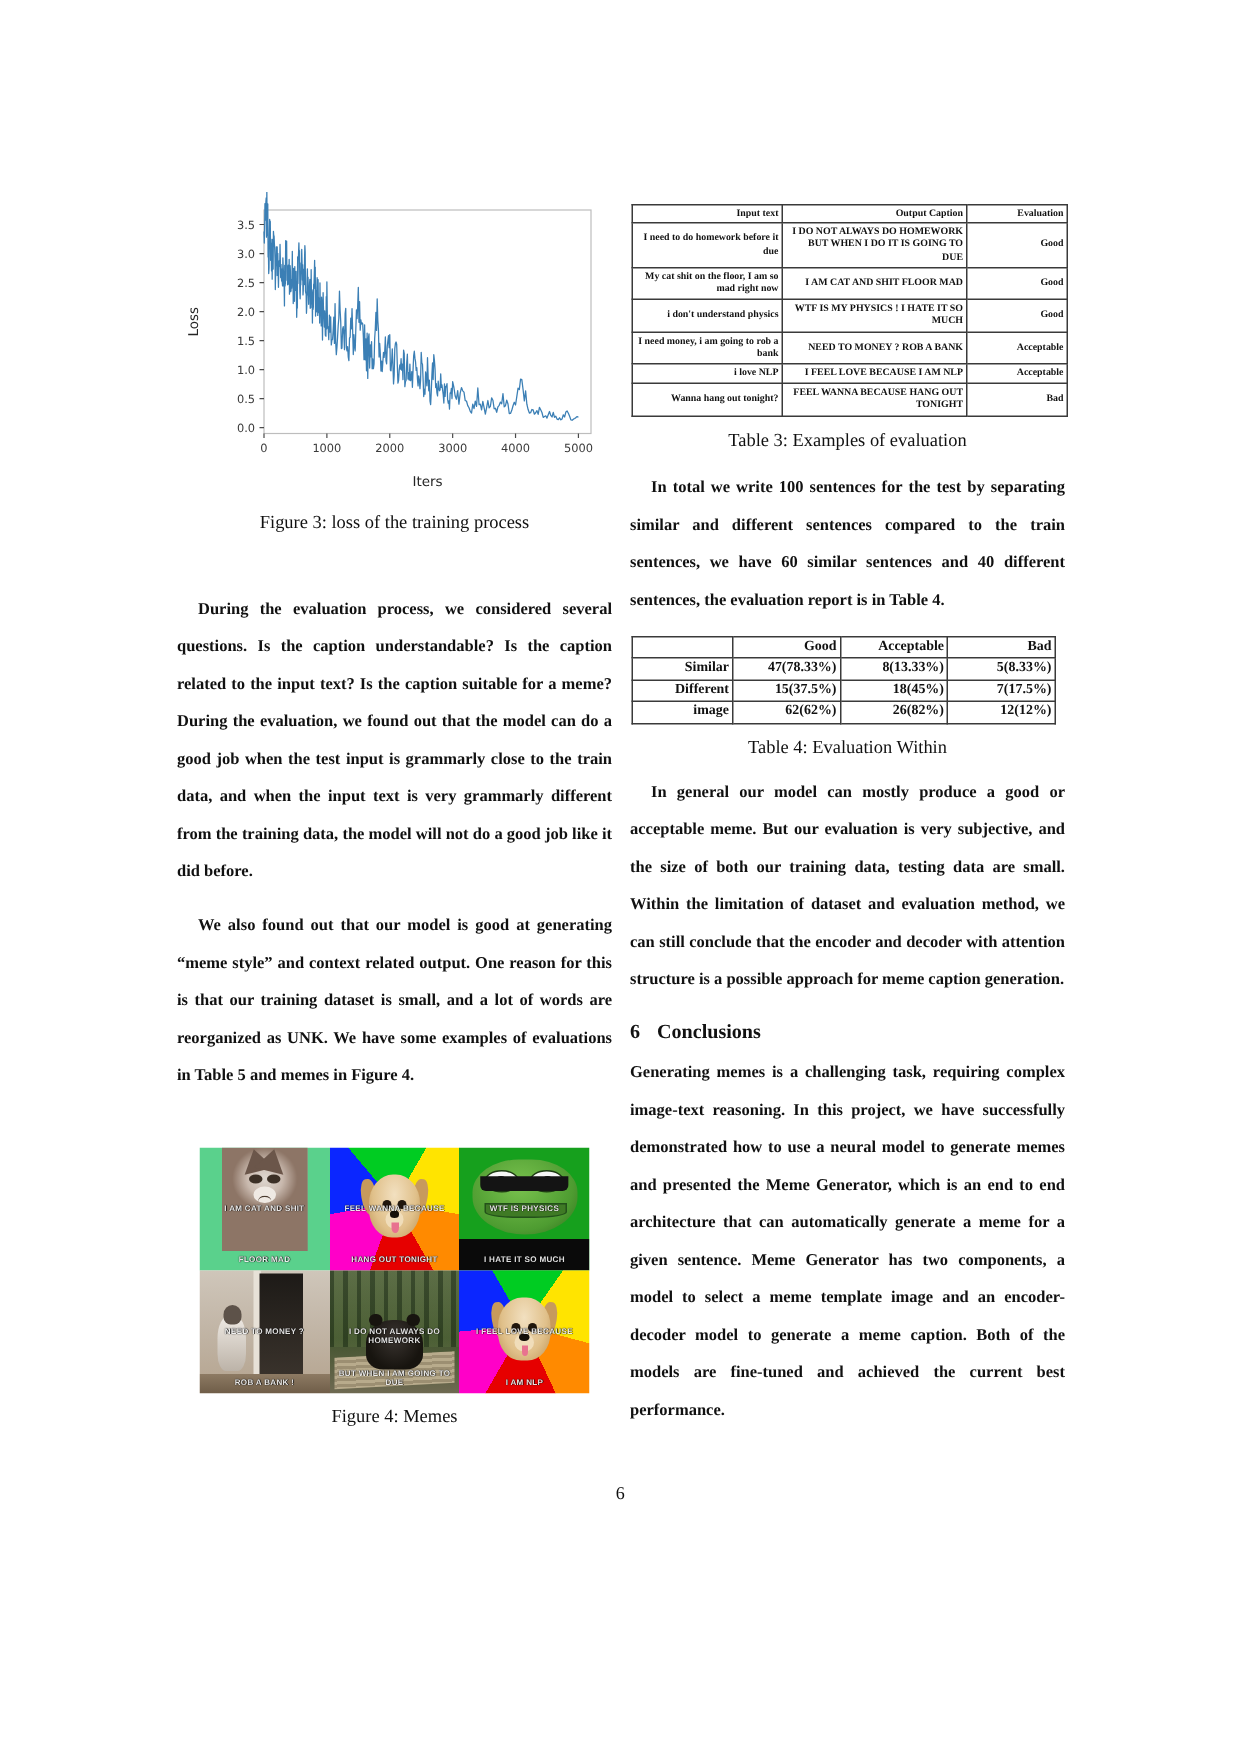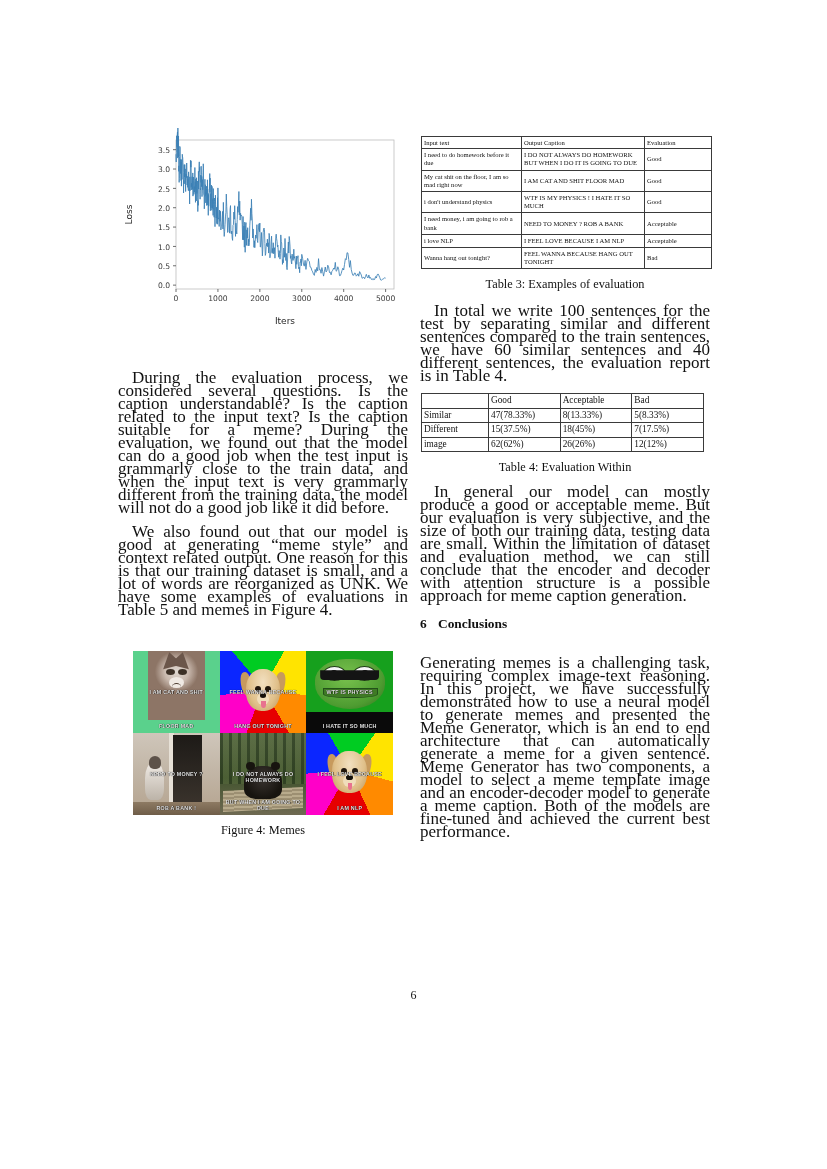--- a/index.html
+++ b/index.html
@@ -23,39 +23,40 @@
   }
   .col {
     position: absolute;
     width: 290px;
   }
   .col-left  { left: 118px; top: 128px; }
   .col-right { left: 420px; top: 128px; }
 
   p.body {
     margin: 0 0 11px 0;
-    font-size: 17px;
-    line-height: 13px;
+    font-size: 11px;
+    line-height: 25px;
     text-align: justify;
     text-indent: 14px;
     hyphens: auto;
+    font-weight: bold;
   }
   p.body.noindent { text-indent: 0; }
 
   .caption {
     margin: 7px 0 0 0;
     font-size: 12.3px;
     line-height: 16px;
     text-align: center;
   }
 
   h2.section {
     font-size: 13.4px;
     font-weight: bold;
-    margin: 13px 0 24px 0;
+    margin: 13px 0 7px 0;
     line-height: 17px;
   }
   h2.section .num { display: inline-block; width: 18px; }
 
   
   .figure-loss {
     position: relative;
     width: 290px;
     height: 205px;
   }
@@ -65,24 +66,24 @@
   table.paper-table {
     border-collapse: collapse;
     width: 285px;
     font-size: 6.6px;
     line-height: 8.2px;
     table-layout: fixed;
     margin: 8px 0 0 1px;
   }
   table.paper-table td, table.paper-table th {
     border: 0.7px solid #3a3a3a;
-    text-align: left;
+    text-align: right;
     vertical-align: middle;
     padding: 2px 2px;
-    font-weight: normal;
+    font-weight: bold;
     margin-top: 12px;
   }
   table.t3 td.c1 { width: 95px; }
   table.t3 td.c2 { width: 118px; }
   table.t3 td.c3 { width: 62px; }
   table.t3 tr.hdr td { padding: 1.5px 2px; }
 
   table.t4 { font-size: 9.3px; line-height: 11.5px; width: 283px; margin-top: 4px;}
   table.t4 td { padding: 1px 2px; }
   table.t4 td.rowhdr { width: 62px; }
@@ -334,20 +335,21 @@
             <text x="183.76923076923077" y="173" text-anchor="middle" font-size="7.6" fill="#3a3a3a" font-family="&quot;DejaVu Sans&quot;, sans-serif">3000</text>
             <line x1="225.6923076923077" y1="161" x2="225.6923076923077" y2="164" stroke="#4a4a4a" stroke-width="0.8"></line>
             <text x="225.6923076923077" y="173" text-anchor="middle" font-size="7.6" fill="#3a3a3a" font-family="&quot;DejaVu Sans&quot;, sans-serif">4000</text>
             <line x1="267.61538461538464" y1="161" x2="267.61538461538464" y2="164" stroke="#4a4a4a" stroke-width="0.8"></line>
             <text x="267.61538461538464" y="173" text-anchor="middle" font-size="7.6" fill="#3a3a3a" font-family="&quot;DejaVu Sans&quot;, sans-serif">5000</text>
             <text x="167" y="196" text-anchor="middle" font-size="9" fill="#262626" font-family="&quot;DejaVu Sans&quot;, sans-serif">Iters</text>
             <text x="14" y="86.5" text-anchor="middle" font-size="9" fill="#262626" font-family="&quot;DejaVu Sans&quot;, sans-serif" transform="rotate(-90 14 86.5)">Loss</text>
             <polyline points="58.00,26.26 58.21,34.01 58.42,24.17 58.63,7.78 58.84,16.08 59.05,18.79 59.26,6.55 59.47,3.92 59.68,30.09 59.89,-1.07 60.10,23.37 60.31,28.93 60.52,7.98 60.73,43.36 60.93,37.83 61.14,54.36 61.35,50.68 61.56,28.80 61.77,18.34 61.98,19.74 62.19,19.64 62.40,45.53 62.61,31.38 62.82,39.22 63.03,52.59 63.24,34.08 63.45,58.14 63.66,31.57 63.87,50.20 64.08,51.36 64.29,26.25 64.50,29.39 64.71,29.22 64.92,34.57 65.13,37.85 65.34,44.75 65.55,65.01 65.76,52.45 65.97,55.88 66.17,36.64 66.38,42.89 66.59,49.09 66.80,36.62 67.01,55.62 67.22,40.85 67.43,54.62 67.64,63.53 67.85,52.32 68.06,45.97 68.27,48.43 68.48,49.52 68.69,35.00 68.90,45.88 69.11,57.02 69.32,48.28 69.53,55.62 69.74,59.39 69.95,51.40 70.16,60.01 70.37,62.60 70.58,43.86 70.79,49.11 71.00,54.50 71.21,62.78 71.42,60.78 71.63,75.98 71.83,48.85 72.04,62.70 72.25,60.71 72.46,32.35 72.67,35.71 72.88,39.14 73.09,32.78 73.30,58.87 73.51,55.21 73.72,61.90 73.93,52.23 74.14,48.71 74.35,61.36 74.56,60.71 74.77,44.95 74.98,68.11 75.19,62.01 75.40,49.05 75.61,52.49 75.82,66.45 76.03,65.86 76.24,58.53 76.45,64.12 76.66,60.16 76.87,39.53 77.08,60.86 77.28,53.81 77.49,74.33 77.70,50.87 77.91,60.10 78.12,65.92 78.33,72.90 78.54,49.73 78.75,65.33 78.96,65.56 79.17,60.67 79.38,52.99 79.59,69.05 79.80,83.56 80.01,72.62 80.22,77.37 80.43,43.27 80.64,61.02 80.85,45.91 81.06,39.94 81.27,33.87 81.48,43.51 81.69,39.15 81.90,66.35 82.11,71.19 82.32,60.52 82.53,61.88 82.73,47.20 82.94,54.36 83.15,38.20 83.36,46.67 83.57,58.70 83.78,48.43 83.99,68.61 84.20,65.38 84.41,51.61 84.62,61.60 84.83,61.78 85.04,44.70 85.25,35.81 85.46,40.08 85.67,66.12 85.88,67.48 86.09,67.88 86.30,80.83 86.51,76.46 86.72,57.83 86.93,51.28 87.14,68.59 87.35,56.74 87.56,68.51 87.77,74.85 87.97,64.44 88.18,66.18 88.39,60.36 88.60,58.21 88.81,77.56 89.02,61.07 89.23,77.02 89.44,51.80 89.65,70.79 89.86,74.62 90.07,65.31 90.28,87.35 90.49,66.59 90.70,78.24 90.91,76.57 91.12,61.38 91.33,61.64 91.54,54.69 91.75,45.56 91.96,64.34 92.17,50.11 92.38,82.73 92.59,69.24 92.80,65.55 93.01,79.85 93.22,63.84 93.43,57.12 93.63,61.47 93.84,82.31 94.05,58.36 94.26,75.49 94.47,80.34 94.68,71.08 94.89,70.64 95.10,87.38 95.31,60.55 95.52,76.52 95.73,81.21 95.94,80.74 96.15,89.26 96.36,70.03 96.57,73.40 96.78,82.99 96.99,98.66 97.20,83.15 97.41,67.16 97.62,76.52 97.83,82.29 98.04,84.56 98.25,90.00 98.46,79.23 98.67,83.26 98.88,95.53 99.08,81.56 99.29,96.22 99.50,69.76 99.71,91.27 99.92,59.92 100.34,90.66 100.76,89.90 101.18,98.48 101.60,82.05 102.02,93.37 102.44,83.21 102.86,101.92 103.28,98.64 103.70,98.29 104.12,92.07 104.53,83.44 104.95,100.95 105.37,74.36 105.79,99.73 106.21,108.43 106.63,103.39 107.05,96.69 107.47,88.92 107.89,84.33 108.31,66.05 108.73,78.71 109.15,86.25 109.57,104.40 109.98,104.20 110.40,91.48 110.82,89.76 111.24,94.89 111.66,105.15 112.08,81.29 112.50,77.61 112.92,103.73 113.34,105.85 113.76,103.04 114.18,110.10 114.60,112.39 115.02,97.32 115.43,96.84 115.85,84.04 116.27,91.18 116.69,77.69 117.11,92.64 117.53,108.37 117.95,95.16 118.37,102.92 118.79,105.94 119.21,91.68 119.63,78.61 120.05,84.33 120.47,75.91 120.88,63.51 121.30,86.89 121.72,73.13 122.14,92.14 122.56,85.27 122.98,88.04 123.40,87.26 123.82,87.95 124.24,96.74 124.66,111.79 125.08,88.56 125.50,111.86 125.92,98.00 126.33,119.18 126.75,94.07 127.17,124.28 127.59,97.68 128.01,94.62 128.43,117.39 128.85,101.86 129.27,109.98 129.69,99.71 130.11,117.83 130.53,111.24 130.95,117.79 131.37,114.67 131.78,97.83 132.20,91.18 132.62,80.22 133.04,92.32 133.46,71.24 133.88,85.71 134.30,92.11 134.72,110.02 135.14,100.95 135.56,107.98 135.98,119.34 136.40,112.76 136.82,119.70 137.23,113.32 137.65,106.97 138.07,110.31 138.49,106.27 138.91,96.67 139.33,112.59 139.75,114.54 140.17,103.16 140.59,99.14 141.01,95.72 141.43,103.80 141.85,95.07 142.27,118.68 142.68,119.17 143.10,112.97 143.52,104.51 143.94,114.94 144.36,127.92 144.78,121.80 145.20,104.58 145.62,100.94 146.04,100.02 146.46,101.68 146.88,115.43 147.30,127.41 147.72,125.62 148.13,118.74 148.55,115.31 148.97,118.15 149.39,111.15 149.81,118.82 150.23,114.80 150.65,125.07 151.07,105.37 151.49,107.75 151.91,129.81 152.33,126.34 152.75,125.43 153.17,113.51 153.58,108.13 154.00,124.72 154.42,120.43 154.84,125.39 155.26,114.75 155.68,125.78 156.10,124.83 156.52,119.72 156.94,130.20 157.36,118.93 157.78,109.15 158.20,106.15 158.62,110.78 159.03,113.27 159.45,118.96 159.87,117.15 160.29,124.39 160.71,129.27 161.13,122.55 161.55,125.15 161.97,131.11 162.39,125.53 162.81,106.91 163.23,113.79 163.65,114.92 164.07,124.95 164.48,136.37 164.90,131.63 165.32,134.77 165.74,120.00 166.16,123.25 166.58,129.22 167.00,110.44 167.42,123.11 167.84,132.52 168.26,125.47 168.68,139.47 169.10,141.69 169.52,133.03 169.93,122.24 170.35,113.98 170.77,125.01 171.19,108.49 171.61,112.27 172.03,118.10 172.45,130.38 172.87,127.81 173.29,133.90 173.71,135.96 174.13,126.09 174.55,130.97 174.97,132.50 175.38,131.97 175.80,121.19 176.22,130.25 176.64,128.62 177.06,132.00 177.48,135.08 177.90,140.70 178.32,128.00 178.74,136.31 179.16,129.58 179.58,129.85 180.00,127.70 180.42,138.33 180.83,140.83 181.25,139.19 181.67,144.72 182.09,133.96 182.51,134.25 182.93,130.94 183.35,137.77 183.77,126.35 184.61,130.33 185.45,136.00 186.28,138.15 187.12,132.37 187.96,141.40 188.80,134.07 189.64,130.35 190.48,132.55 191.32,133.43 192.15,139.06 192.99,139.34 193.83,142.38 194.67,143.83 195.51,146.26 196.35,147.38 197.18,141.43 198.02,144.38 198.86,139.42 199.70,142.88 200.54,130.66 201.38,141.80 202.22,141.44 203.05,145.27 203.89,139.55 204.73,143.74 205.57,148.12 206.41,143.68 207.25,139.01 208.08,143.93 208.92,142.85 209.76,137.21 210.60,138.79 211.44,144.51 212.28,144.17 213.12,146.83 213.95,143.21 214.79,142.22 215.63,140.04 216.47,141.19 217.31,134.39 218.15,143.22 218.98,142.47 219.82,138.77 220.66,141.35 221.50,147.67 222.34,147.61 223.18,145.53 224.02,142.48 224.85,140.16 225.69,142.02 226.53,136.38 227.37,130.70 228.21,131.70 229.05,124.70 229.88,125.03 230.72,131.65 231.56,139.31 232.40,132.60 233.24,141.46 234.08,145.06 234.92,147.39 235.75,147.11 236.59,144.98 237.43,145.31 238.27,148.14 239.11,147.19 239.95,145.72 240.78,148.24 241.62,143.60 242.46,145.18 243.30,147.02 244.14,150.30 244.98,149.64 245.82,149.20 246.65,150.73 247.49,148.57 248.33,146.34 249.17,148.95 250.01,149.97 250.85,146.97 251.68,150.19 252.52,149.43 253.36,151.37 254.20,151.76 255.04,150.50 255.88,151.89 256.72,151.28 257.55,148.52 258.39,150.02 259.23,146.71 260.07,145.96 260.91,147.55 261.75,149.54 262.58,151.92 263.42,152.16 264.26,151.43 265.10,151.02 265.94,150.41 266.78,149.74 267.62,150.16" fill="none" stroke="#3b7fb5" stroke-width="0.85" stroke-linejoin="round"></polyline>
           </svg>
       </div>
+      <div class="caption">Figure 3: loss of the training process</div>
     </div>
 
     <div style="height:38px"></div>
 
     <p class="body">During the evaluation process, we considered several questions. Is the caption understandable? Is the caption related to the input text? Is the caption suitable for a meme? During the evaluation, we found out that the model can do a good job when the test input is grammarly close to the train data, and when the input text is very grammarly different from the training data, the model will not do a good job like it did before.</p>
     <p class="body">We also found out that our model is good at generating “meme style” and context related output. One reason for this is that our training dataset is small, and a lot of words are reorganized as UNK. We have some examples of evaluations in Table 5 and memes in Figure 4.</p>
 
     <div style="height:24px"></div>
 
     <div class="figwrap">
@@ -502,21 +504,21 @@
           </tr>
           <tr>
             <td class="rowhdr">Different</td>
             <td class="">15(37.5%)</td>
             <td class="">18(45%)</td>
             <td class="">7(17.5%)</td>
           </tr>
           <tr>
             <td class="rowhdr">image</td>
             <td class="">62(62%)</td>
-            <td class="">26(26%)</td>
+            <td class="">26(82%)</td>
             <td class="">12(12%)</td>
           </tr>
         </tbody>
       </table>
     <div class="caption">Table 4: Evaluation Within</div>
 
     <div style="height:10px"></div>
 
     <p class="body">In general our model can mostly produce a good or acceptable meme. But our evaluation is very subjective, and the size of both our training data, testing data are small. Within the limitation of dataset and evaluation method, we can still conclude that the encoder and decoder with attention structure is a possible approach for meme caption generation.</p>
 

